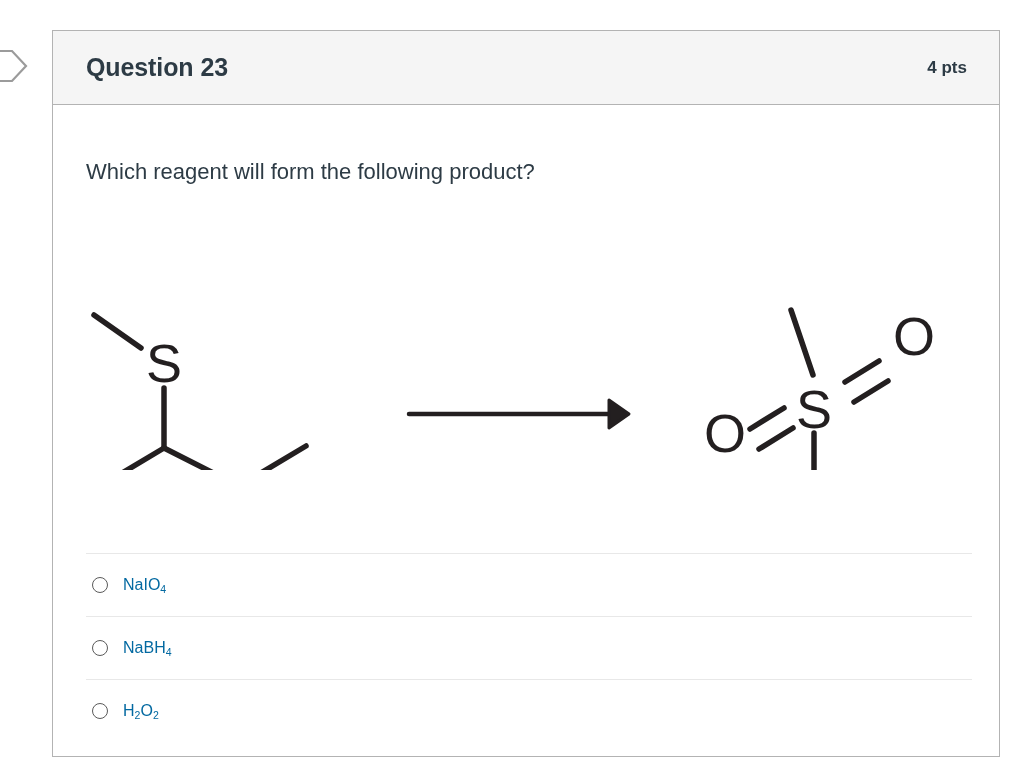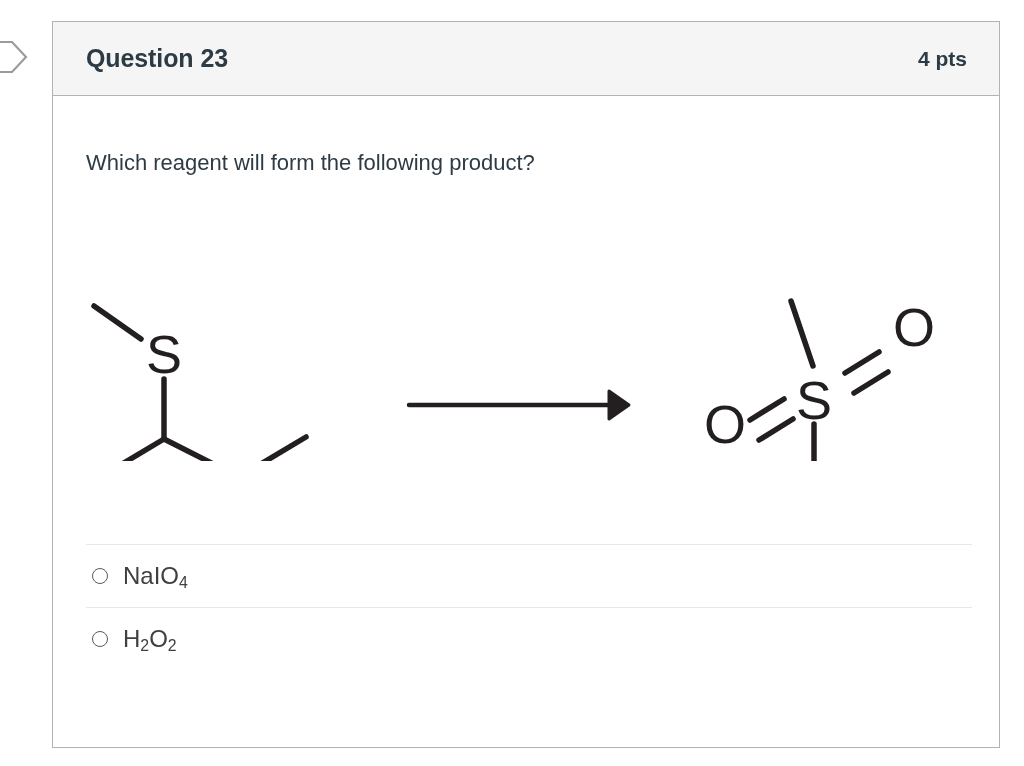--- a/index.html
+++ b/index.html
@@ -11,20 +11,21 @@
     height: 766px;
     background: #ffffff;
     font-family: "Liberation Sans", sans-serif;
     overflow: hidden;
   }
 
   #root {
     position: relative;
     width: 1024px;
     height: 561px;
+    margin-top: 9px;
   }
 
   
   .flag-marker {
     position: absolute;
     left: -18px;
     top: 40px;
     width: 46px;
     height: 34px;
   }
@@ -54,21 +55,21 @@
   }
 
   .question-title {
     font-size: 25px;
     font-weight: bold;
     color: #2d3b45;
     letter-spacing: -0.1px;
   }
 
   .question-points {
-    font-size: 21px;
+    font-size: 17px;
     font-weight: bold;
     color: #2d3b45;
   }
 
   .question-body {
     position: relative;
     padding: 0;
   }
 
   .prompt-text {
@@ -114,22 +115,22 @@
     border-radius: 50%;
     border: 1.6px solid #5a5a5a;
     box-sizing: border-box;
     background: #ffffff;
     flex: 0 0 auto;
     margin-left: 6px;
   }
 
   .answer-label {
     margin-left: 15px;
-    font-size: 24px;
-    color: #404040;
+    font-size: 16px;
+    color: #0369a1;
     white-space: nowrap;
   }
   .answer-label sub {
     font-size: 0.66em;
     vertical-align: baseline;
     position: relative;
     top: 0.28em;
   }
 </style>
 </head>
@@ -204,20 +205,24 @@
         </svg>
       </div>
 
       <div class="answers">
 
         <div class="answer-row">
           <span class="radio"></span>
           <span class="answer-label"><span>NaIO</span><sub>4</sub></span>
         </div>
 
+        <div class="answer-row">
+          <span class="radio"></span>
+          <span class="answer-label"><span>NaBH</span><sub>4</sub></span>
+        </div>
 
 
         <div class="answer-row">
           <span class="radio"></span>
           <span class="answer-label"><span>H</span><sub>2</sub><span>O</span><sub>2</sub></span>
         </div>
 
       </div>
 
     </div>

